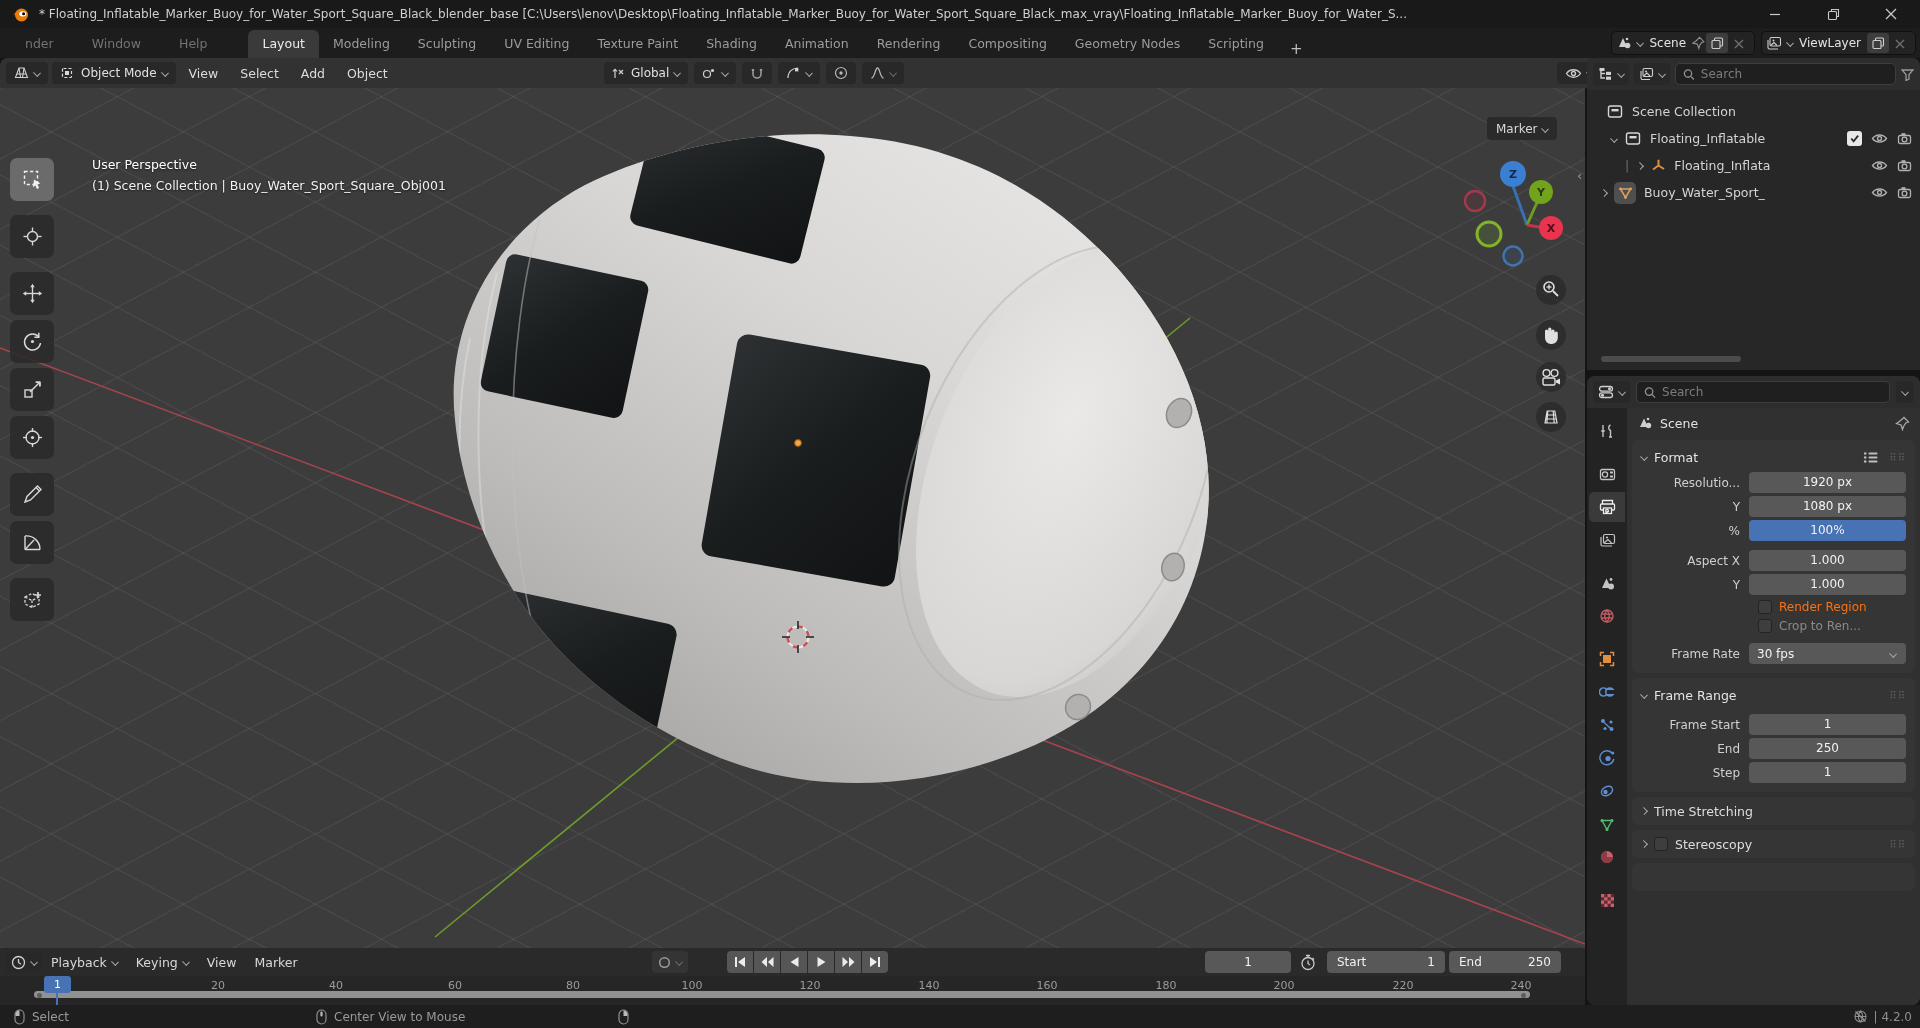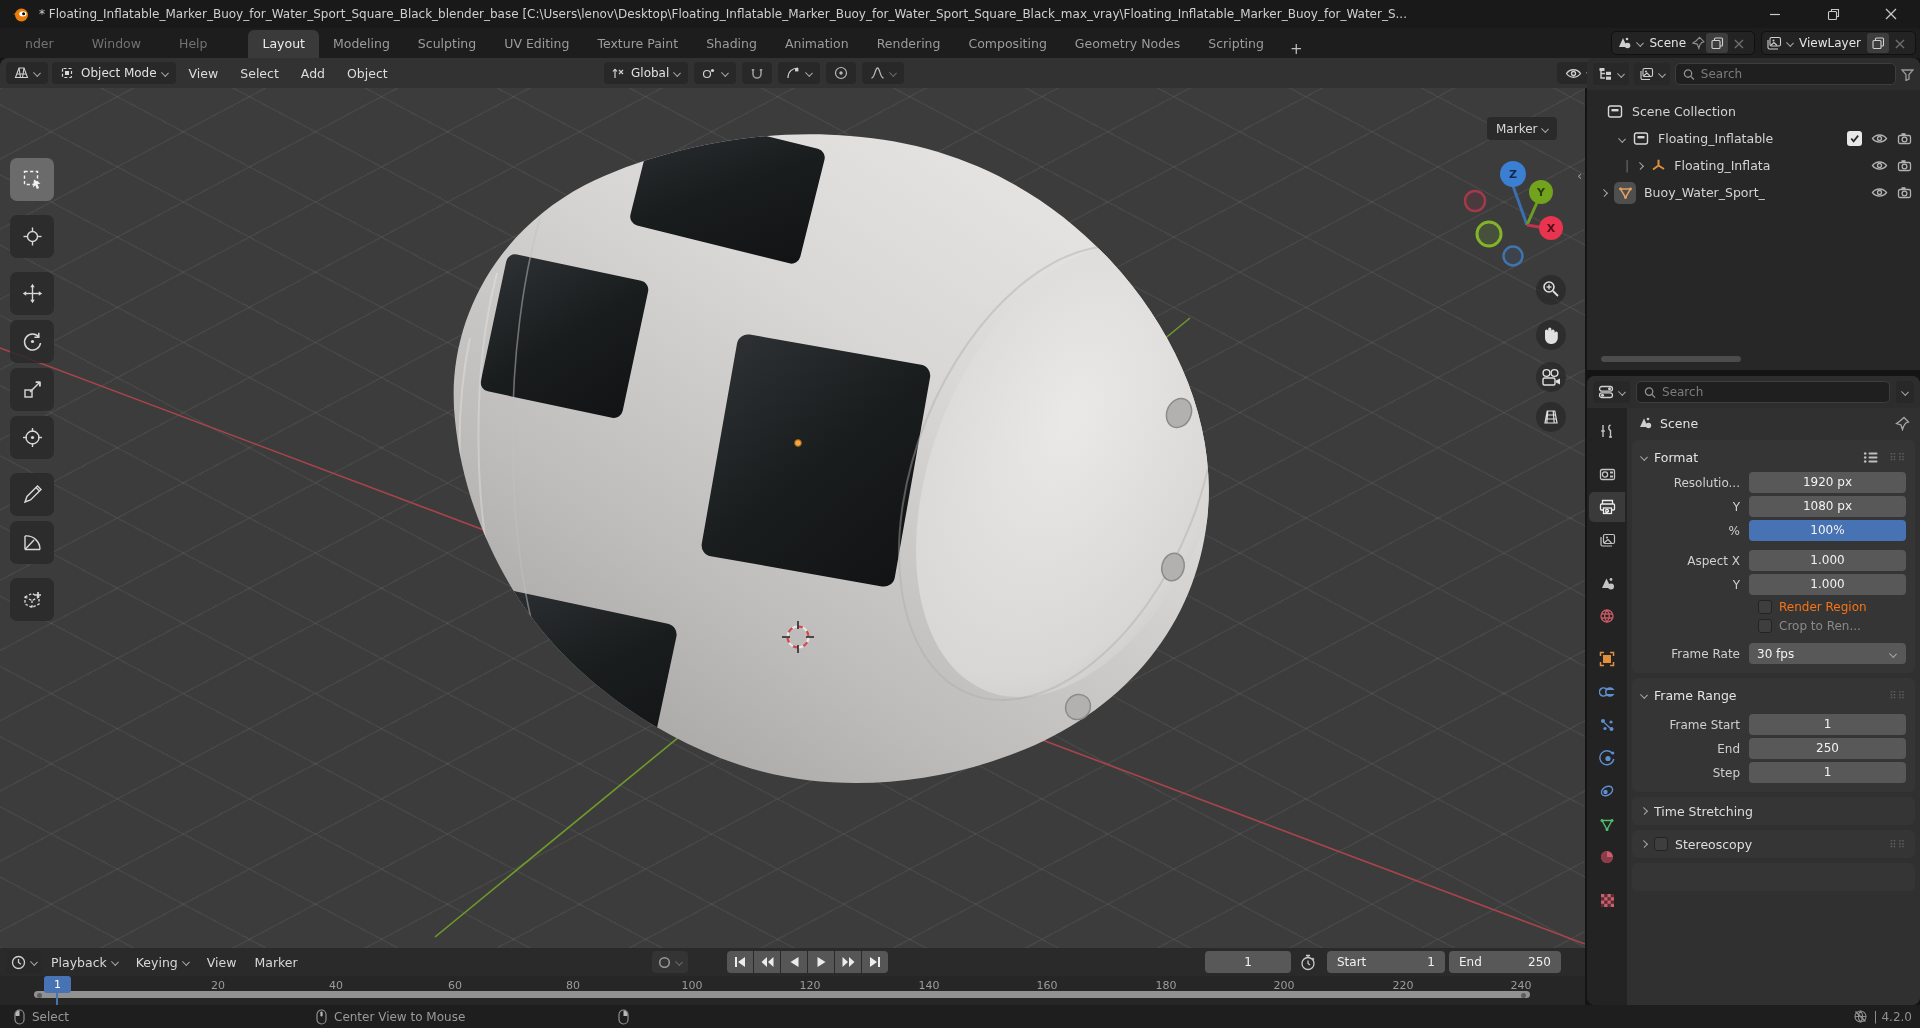--- a/index.html
+++ b/index.html
@@ -435,20 +435,24 @@
           <path d="M1556 292.5 l4 -2 v6 l-4 -2 Z" fill="#e0e0e0"></path>
         </g>
         <g>
           <circle cx="1551" cy="329" r="15" fill="rgba(32,32,32,.55)"></circle>
           <path d="M1545 335 l2.2 -12 h7.6 l2.2 12 Z M1547.8 323 l-1 12 M1553.2 323 l1 12 M1546 327 h10 M1545.3 331 h11.4" fill="none" stroke="#e0e0e0" stroke-width="1.2"></path>
         </g>
       </g>
       <text x="1577" y="92" font-size="13" fill="#9a9a9a">‹</text>
     </svg>
 
+    <div class="vp-text">
+      <div>User Perspective</div>
+      <div class="l2">(1) Scene Collection | Buoy_Water_Sport_Square_Obj001</div>
+    </div>
 
     <div id="options-btn">
       <span>Marker</span>
         <span class="cv"></span>
     </div>
 
     <div id="toolshelf">
       <div class="tool active">
         <svg width="21" height="21" viewBox="0 0 21 21" fill="none" stroke="#f2f2f2" stroke-width="1.4">
           <rect x="2.5" y="2.5" width="13" height="13" stroke-dasharray="3.2 2.4"></rect>
@@ -552,21 +556,21 @@
 
     <div style="padding-top:8px;">
       <div class="ol-row" style="padding-left:20px;">
         <svg width="16" height="15" viewBox="0 0 16 15">
           <rect x="1.5" y="2" width="13" height="11" rx="2" fill="none" stroke="#d8d8d8" stroke-width="1.4"></rect>
             <rect x="4.5" y="5" width="7" height="2.4" fill="#d8d8d8"></rect>
         </svg>
         <span style="margin-left:9px;">Scene Collection</span>
       </div>
 
-      <div class="ol-row" style="padding-left:32px;">
+      <div class="ol-row" style="padding-left:24px;">
         <span class="cv" style="margin:0 8px 0 0;"></span>
         <svg width="16" height="15" viewBox="0 0 16 15">
           <rect x="1.5" y="2" width="13" height="11" rx="2" fill="none" stroke="#d8d8d8" stroke-width="1.4"></rect>
             <rect x="4.5" y="5" width="7" height="2.4" fill="#d8d8d8"></rect>
         </svg>
         <span style="margin-left:9px;">Floating_Inflatable</span>
         <div class="ol-right">
           <div style="width:15px;height:15px;background:#e8e8e8;border-radius:3px;display:flex;align-items:center;justify-content:center;">
             <svg width="11" height="11" viewBox="0 0 12 12">
                 <path d="M2.5 6 l2.5 3 L10 2.8" stroke="#2b2b2b" stroke-width="2" fill="none"></path>

